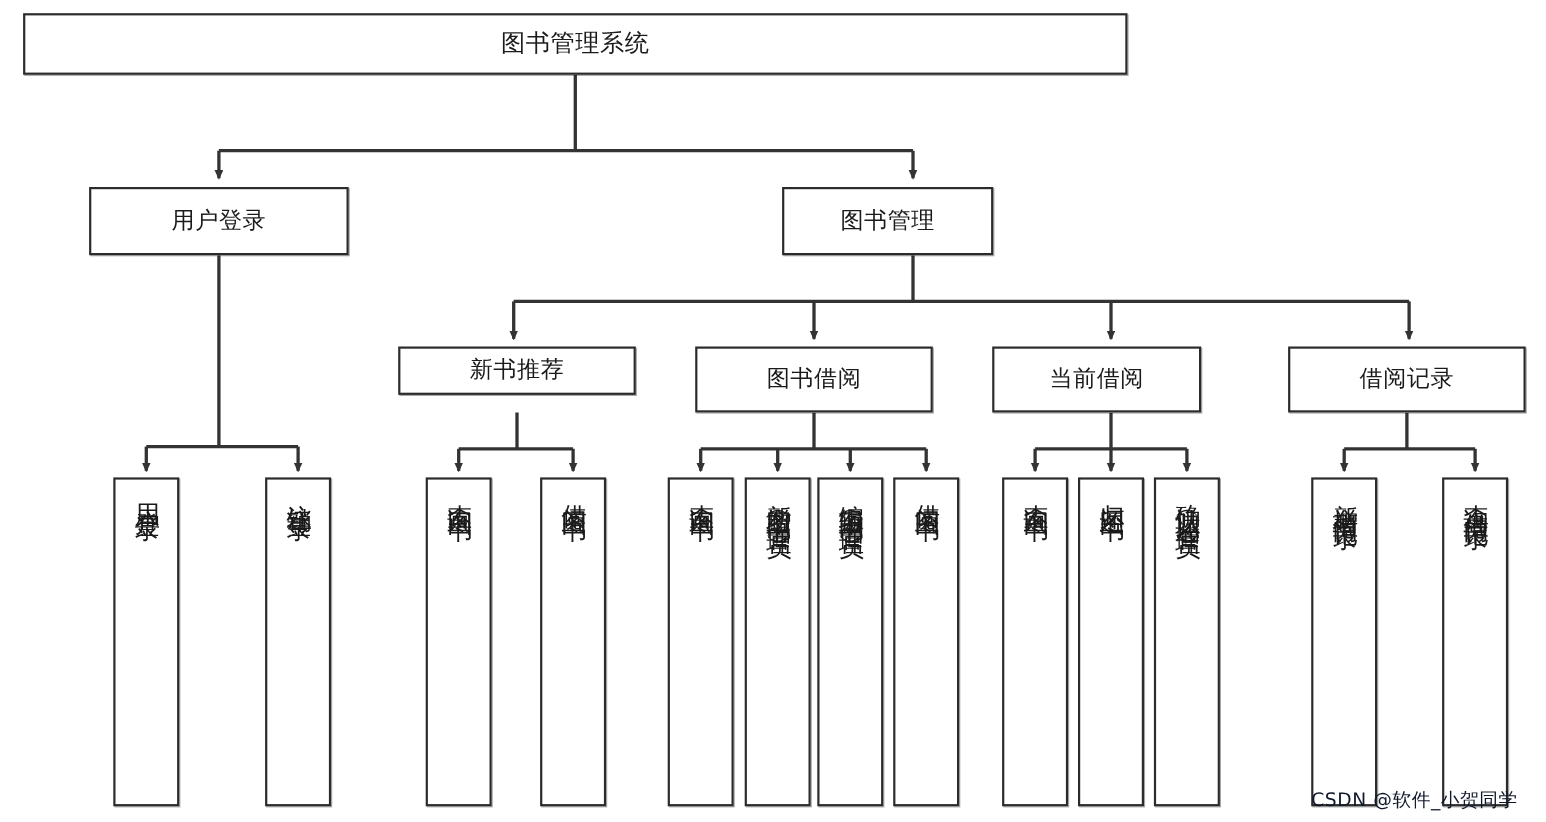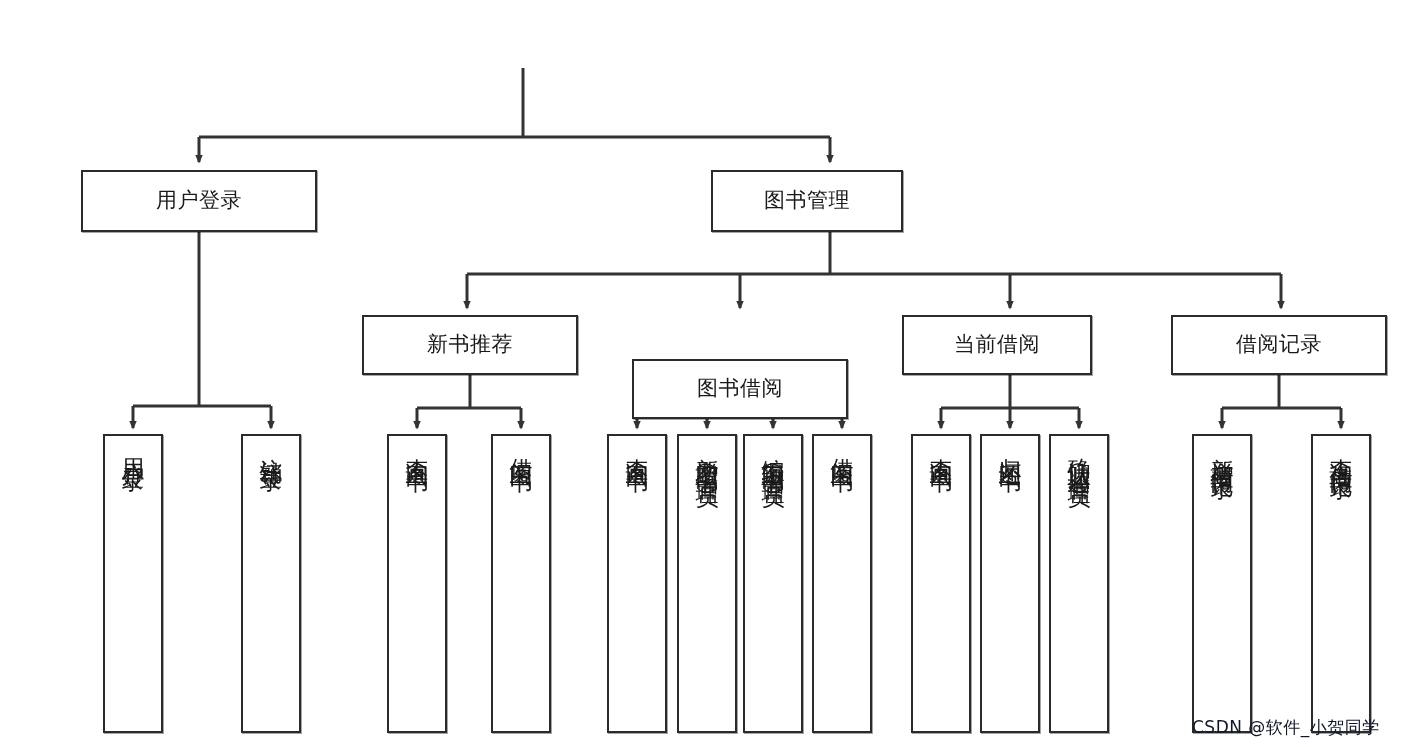--- a/index.html
+++ b/index.html
@@ -121,32 +121,35 @@
       <path d="M1010,408 L1010,428" marker-end="url(#arrowhead)"></path>
       <path d="M1079,408 L1079,428" marker-end="url(#arrowhead)"></path>
 
       <path d="M1279,375 L1279,408"></path>
       <path d="M1222,408 L1341,408"></path>
       <path d="M1222,408 L1222,428" marker-end="url(#arrowhead)"></path>
       <path d="M1341,408 L1341,428" marker-end="url(#arrowhead)"></path>
     </g>
   </svg>
 
+  <div class="node root horiz" style="left:21px; top:12px; width:1004px; height:56px;">
+    <span class="label">图书管理系统</span>
+  </div>
 
   <div class="node horiz" style="left:81px; top:170px; width:236px; height:62px;">
     <span class="label">用户登录</span>
   </div>
   <div class="node horiz" style="left:711px; top:170px; width:192px; height:62px;">
     <span class="label">图书管理</span>
   </div>
 
-  <div class="node horiz" style="left:362px; top:315px; width:216px; height:60px;">
+  <div class="node horiz" style="left:362px; top:315px; width:216px; height:44px;">
     <span class="label">新书推荐</span>
   </div>
-  <div class="node horiz" style="left:632px; top:315px; width:216px; height:60px;margin-top:44px;">
+  <div class="node horiz" style="left:632px; top:315px; width:216px; height:60px;">
     <span class="label">图书借阅</span>
   </div>
   <div class="node horiz" style="left:902px; top:315px; width:190px; height:60px;">
     <span class="label">当前借阅</span>
   </div>
   <div class="node horiz" style="left:1171px; top:315px; width:216px; height:60px;">
     <span class="label">借阅记录</span>
   </div>
 
   <div class="node vert" style="left:103px; top:434px; width:60px; height:299px;">

